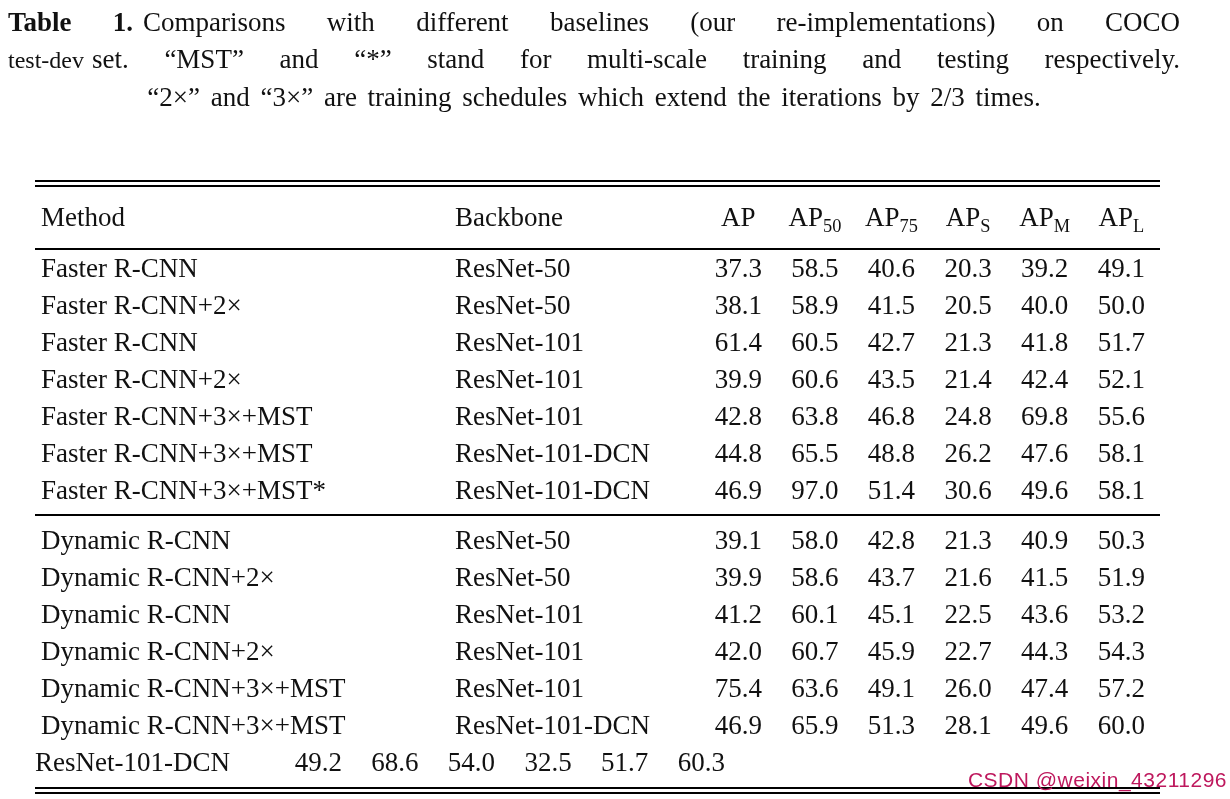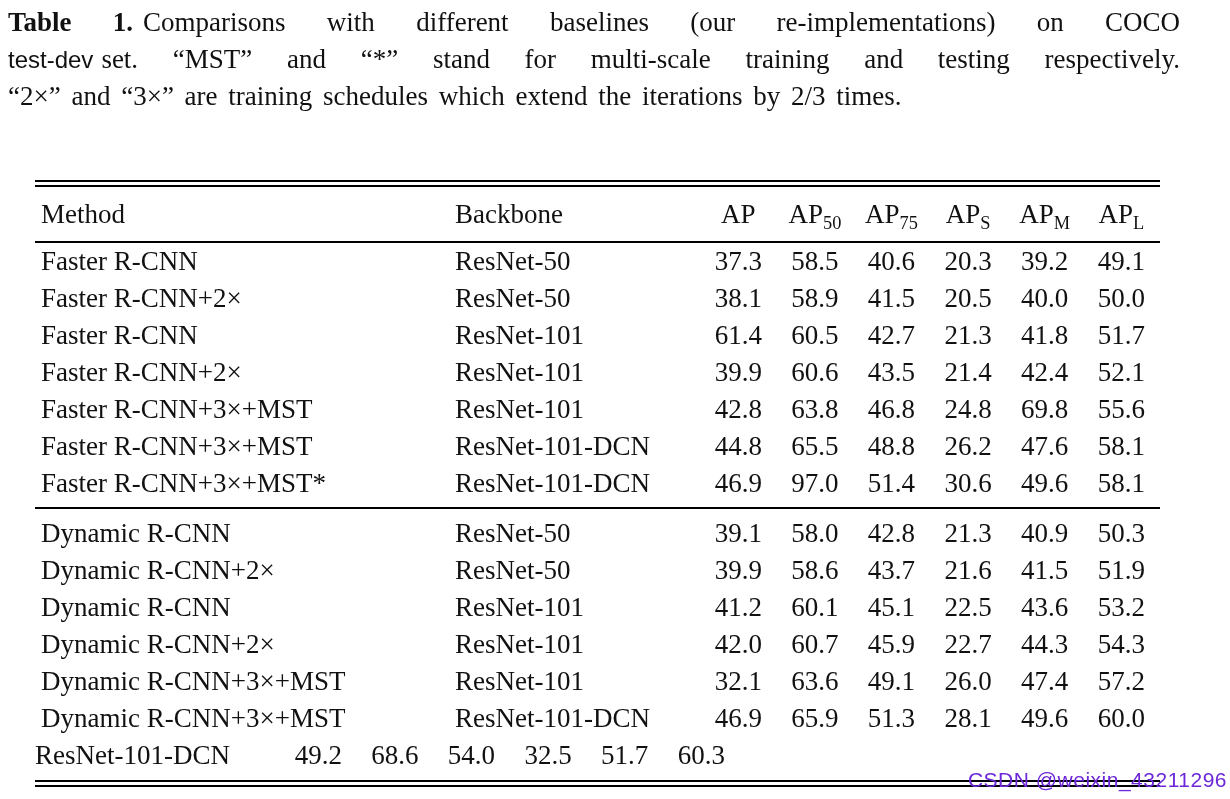--- a/index.html
+++ b/index.html
@@ -17,56 +17,56 @@
     position: absolute;
     left: 8px; top: 4px;
     width: 1172px;
     font-size: 27px;
     line-height: 37px;
   }
   .cap-line { white-space: nowrap; }
   .cap-just { text-align: justify; text-align-last: justify; white-space: normal; }
   .cap-bold { font-weight: bold; margin-right: 10px; }
   .cap-mono {
-    font-family: Liberation Sans, sans-serif;
+    font-family: Liberation Serif, serif;
     font-size: 24px;
     margin-right: 8px;
   }
-  .cap-line3 { word-spacing: 4px; }
+  .cap-line3 { word-spacing: 4px; text-align: center; }
 
   
   .table-wrap {
     position: absolute;
     left: 35px; top: 180px;
     width: 1125px;
   }
   .rule-double {
     height: 3px;
     border-top: 2px solid #000;
     border-bottom: 2px solid #000;
   }
   .rule-single { border-top: 2px solid #000; }
   .group-rule { margin: 5px 0 6px 0; border-top: 2px solid #000; }
   .bottom-rule { margin-top: 6px; }
 
   .row { display: flex; align-items: center; height: 37px; font-size: 27px; }
-  .header-row { height: 54px; }
+  .header-row { height: 61px; }
   .cell { box-sizing: border-box; }
   .c-method { width: 420px; padding-left: 6px; text-align: left; }
   .c-backbone { width: 245px; }
   .c-num { width: 76.6px; text-align: center; }
   sub.subsc { font-size: 68%; line-height: 0; }
 
   
   .watermark {
     position: absolute;
     right: 3px; top: 768px;
     font-family: "Liberation Sans", "DejaVu Sans", sans-serif;
     font-size: 21px;
-    color: #6d28d9;
+    color: #be185d;
     letter-spacing: 0.5px;
   }
 </style>
 </head>
 <body>
 
 <div class="caption">
   <div class="cap-line cap-just">
     <span class="cap-bold">Table 1.</span><span>Comparisons with different baselines (our re-implementations) on COCO</span>
   </div>
@@ -205,21 +205,21 @@
       <div class="cell c-num">42.0</div>
       <div class="cell c-num">60.7</div>
       <div class="cell c-num">45.9</div>
       <div class="cell c-num">22.7</div>
       <div class="cell c-num">44.3</div>
       <div class="cell c-num">54.3</div>
     </div>
     <div class="row">
       <div class="cell c-method">Dynamic R-CNN+3×+MST</div>
       <div class="cell c-backbone">ResNet-101</div>
-      <div class="cell c-num">32.1</div>
+      <div class="cell c-num">75.4</div>
       <div class="cell c-num">63.6</div>
       <div class="cell c-num">49.1</div>
       <div class="cell c-num">26.0</div>
       <div class="cell c-num">47.4</div>
       <div class="cell c-num">57.2</div>
     </div>
     <div class="row">
       <div class="cell c-method">Dynamic R-CNN+3×+MST</div>
       <div class="cell c-backbone">ResNet-101-DCN</div>
       <div class="cell c-num">46.9</div>

